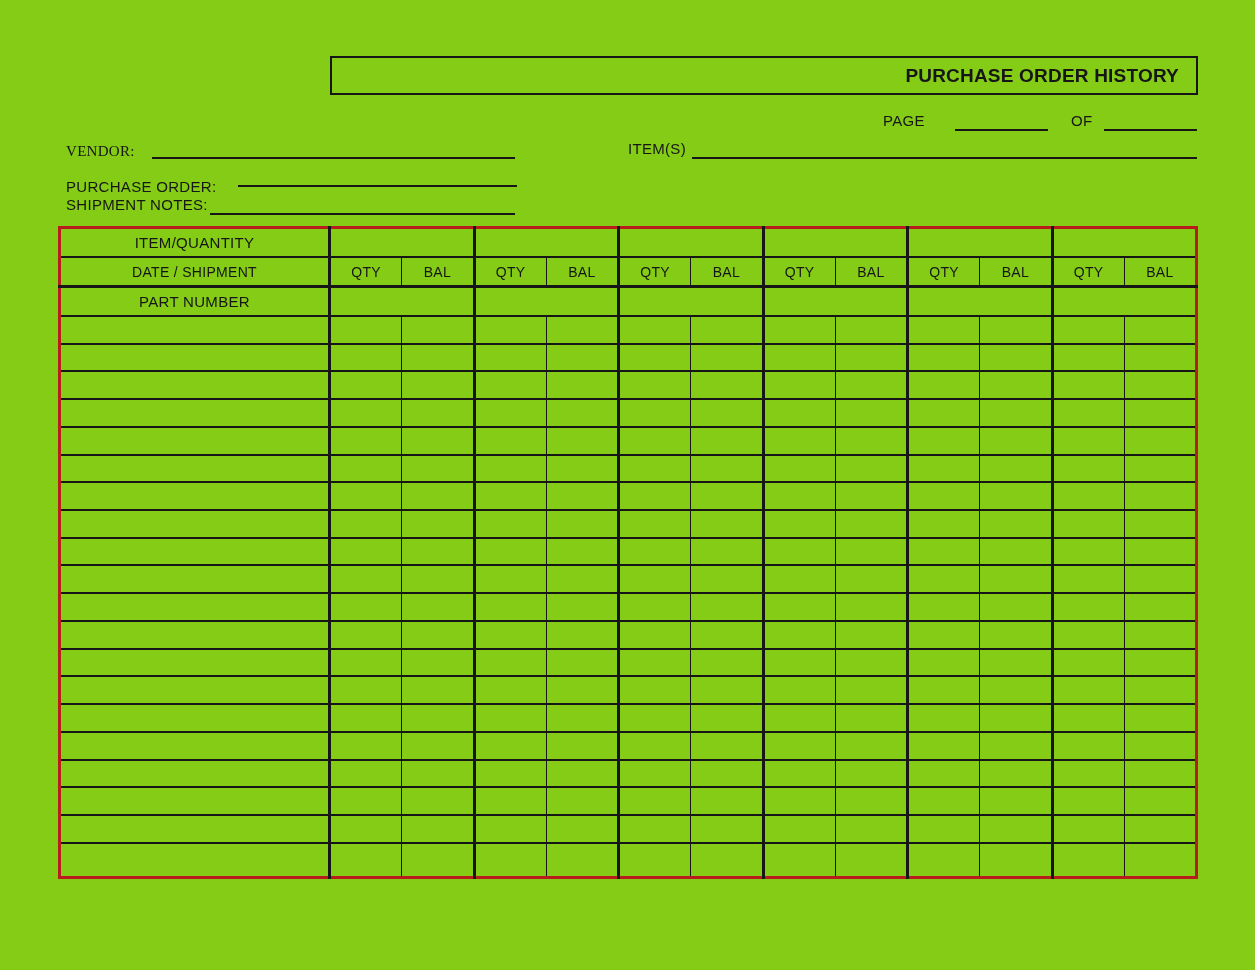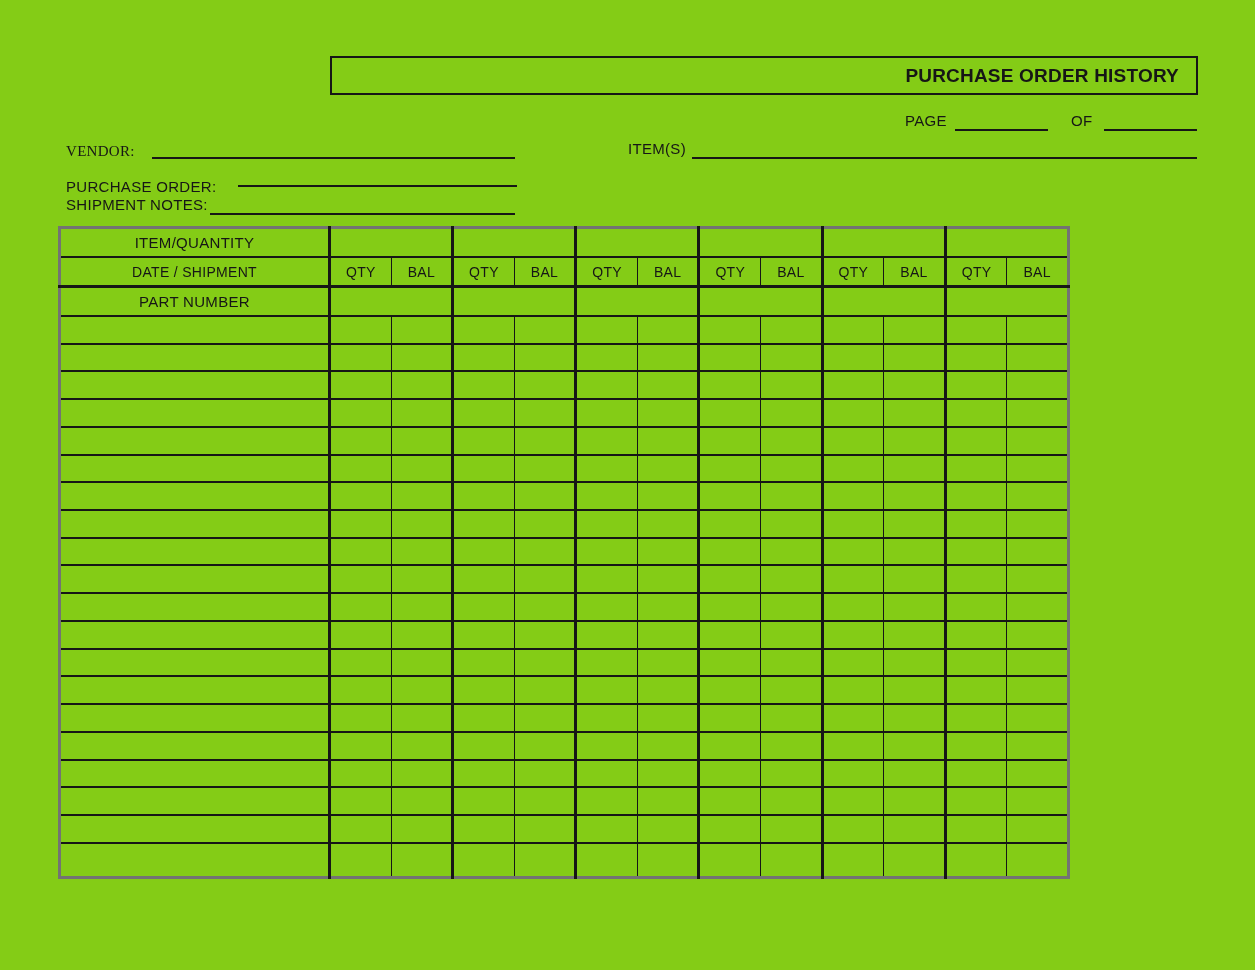--- a/index.html
+++ b/index.html
@@ -40,41 +40,41 @@
   }
   
   .fill {
     position: absolute;
     height: 17px;
     border-bottom: 2px solid #161616;
     box-sizing: content-box;
     font-size: 15px;
   }
   
-  .pos-page-label    { left: 905px;  top: 112px; }
+  .pos-page-label    { left: 883px;  top: 112px; }
   .pos-page-fill     { left: 955px;  top: 112px; width: 93px; }
   .pos-of-label      { left: 1071px; top: 112px; text-align: center; }
   .pos-of-fill       { left: 1104px; top: 112px; width: 93px; }
   .pos-items-label   { left: 628px;  top: 140px; }
   .pos-items-fill    { left: 692px;  top: 140px; width: 505px; }
   .pos-vendor-label  { left: 66px;   top: 143px; font-family: Liberation Serif, serif; }
   .pos-vendor-fill   { left: 152px;  top: 140px; width: 363px; }
   .pos-po-label      { left: 66px;   top: 168px; margin-top: 10px; }
   .pos-po-fill       { left: 238px;  top: 168px; width: 279px; }
   .pos-qn-label      { left: 66px;   top: 196px; }
   .pos-qn-fill       { left: 210px;  top: 196px; width: 305px; }
 
   
   table.po-table {
     position: absolute;
     left: 58px; top: 226px;
-    width: 1012px; height: 653px;
+    width: 1140px; height: 653px;
     border-collapse: collapse;
     table-layout: fixed;
-    border: 3px solid #737373;
+    border: 3px solid #b91c1c;
   }
   table.po-table td {
     border-top: 2px solid #161616;
     border-bottom: 2px solid #161616;
     border-left: 1px solid #161616;
     border-right: 1px solid #161616;
     padding: 0;
     text-align: center;
     vertical-align: middle;
     font-size: 15px;

